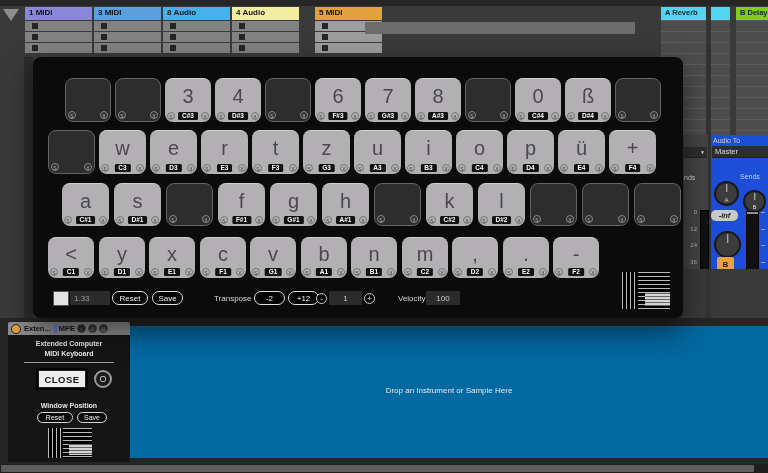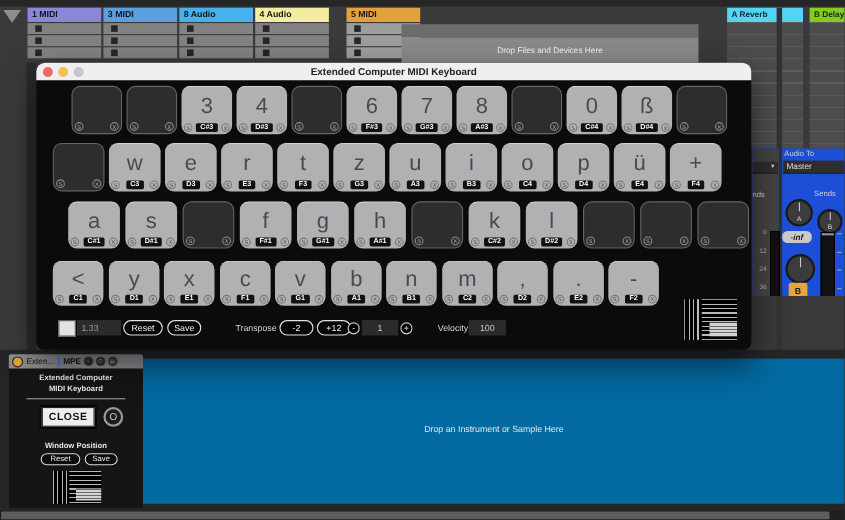--- a/index.html
+++ b/index.html
@@ -104,21 +104,21 @@
   #inst-drop{left:130px;top:326px;width:638px;height:132px;background:#0369a1;}
   #inst-drop span{position:absolute;left:0;right:0;top:60px;text-align:center;font-size:8px;color:#e8e8e8;}
   #scrollbar{left:0;top:464px;width:768px;height:9px;background:#1f1f1f;}
   #scroll-thumb{position:absolute;left:1px;top:1px;width:753px;height:7px;background:#5d5d5d;border-radius:1px;}
 
   
   #dev-panel{left:8px;top:322px;width:122px;height:140px;background:#151515;border-radius:2px;}
   #dev-head{position:absolute;left:0;top:0;width:122px;height:13px;background:#8f8d90;
     border-radius:2px 2px 0 0;display:flex;align-items:center;}
   #dev-power{width:8px;height:8px;border-radius:50%;background:#e2a33c;border:1px solid #222;margin-left:3px;}
-  #dev-title{font-size:7.5px;font-weight:normal;color:#141414;margin-left:3px;white-space:nowrap;}
+  #dev-title{font-size:7.5px;font-weight:bold;color:#141414;margin-left:3px;white-space:nowrap;}
   #dev-blue{width:3px;height:8px;background:#5f7fd0;margin-left:3px;}
   #dev-mpe{font-size:7.5px;font-weight:bold;color:#141414;margin-left:2px;}
   .dev-ico{width:9px;height:9px;border-radius:50%;background:#2f2f2f;border:1px solid #4c4c4c;
     margin-left:2px;color:#b9b9b9;font-size:5px;line-height:9px;text-align:center;box-sizing:border-box;}
   .dev-line{position:absolute;font-size:7px;font-weight:bold;color:#e8e8e8;left:0;right:0;text-align:center;}
   #dev-hr{position:absolute;left:16px;top:40px;width:90px;height:1px;background:#9a9a9a;}
   #dev-close{position:absolute;left:30px;top:48px;width:48px;height:18px;background:#ededed;
     border:1px solid #222;box-shadow:0 0 0 2px #050505;color:#111;font-weight:bold;font-size:9.5px;
     letter-spacing:.5px;display:flex;align-items:center;justify-content:center;box-sizing:border-box;}
   #dev-o{position:absolute;left:86px;top:48px;width:18px;height:18px;border-radius:50%;
@@ -192,23 +192,20 @@
           <div class="stop-sq"></div>
         </div>
         <div class="slot-row">
           <div class="stop-sq"></div>
         </div>
       </div>
     </div>
 
   <div id="drop-band" class="abs">
     <div class="upper"></div>
-    <div class="lower">
-        <span>Drop Files and Devices Here</span>
-      </div>
   </div>
 
   <div id="returns" class="abs">
       <div class="ret-col" style="left: 0px; width: 69px;">
         <div class="ret-head" style="background: rgb(82, 212, 242);">A Reverb</div>
         <div class="ret-slots"></div>
       </div>
       <div class="ret-col" style="left: 75px; width: 56px;">
         <div class="ret-head" style="background: #84cc16;">B Delay</div>
         <div class="ret-slots"></div>
@@ -301,26 +298,20 @@
     <div class="dev-pill" style="left:29px;top:90px;width:36px;">Reset</div>
     <div class="dev-pill" style="left:69px;top:90px;width:30px;">Save</div>
     <div class="logo" style="left:40px;top:106px;width:44px;height:30px;">
       <div class="v"></div>
       <div class="h"></div>
       <div class="tag"></div>
     </div>
   </div>
 
   <div id="kb-window" class="abs">
-    <div id="kb-titlebar">
-      <div class="tl" style="background:#ed6a5e;"></div>
-      <div class="tl" style="background:#f4bf4f;margin-left:5px;"></div>
-      <div class="tl" style="background:#c8c5c8;margin-left:5px;"></div>
-      <div id="kb-title">Extended Computer MIDI Keyboard</div>
-    </div>
 
     <div id="kb-keys">
         <div class="key dark" style="left: 32px; top: 21px; width: 46px; height: 44px;">
           <div class="mini l">S</div>
           <div class="mini r">X</div>
         </div>
         <div class="key dark" style="left: 82px; top: 21px; width: 46px; height: 44px;">
           <div class="mini l">S</div>
           <div class="mini r">X</div>
         </div>

